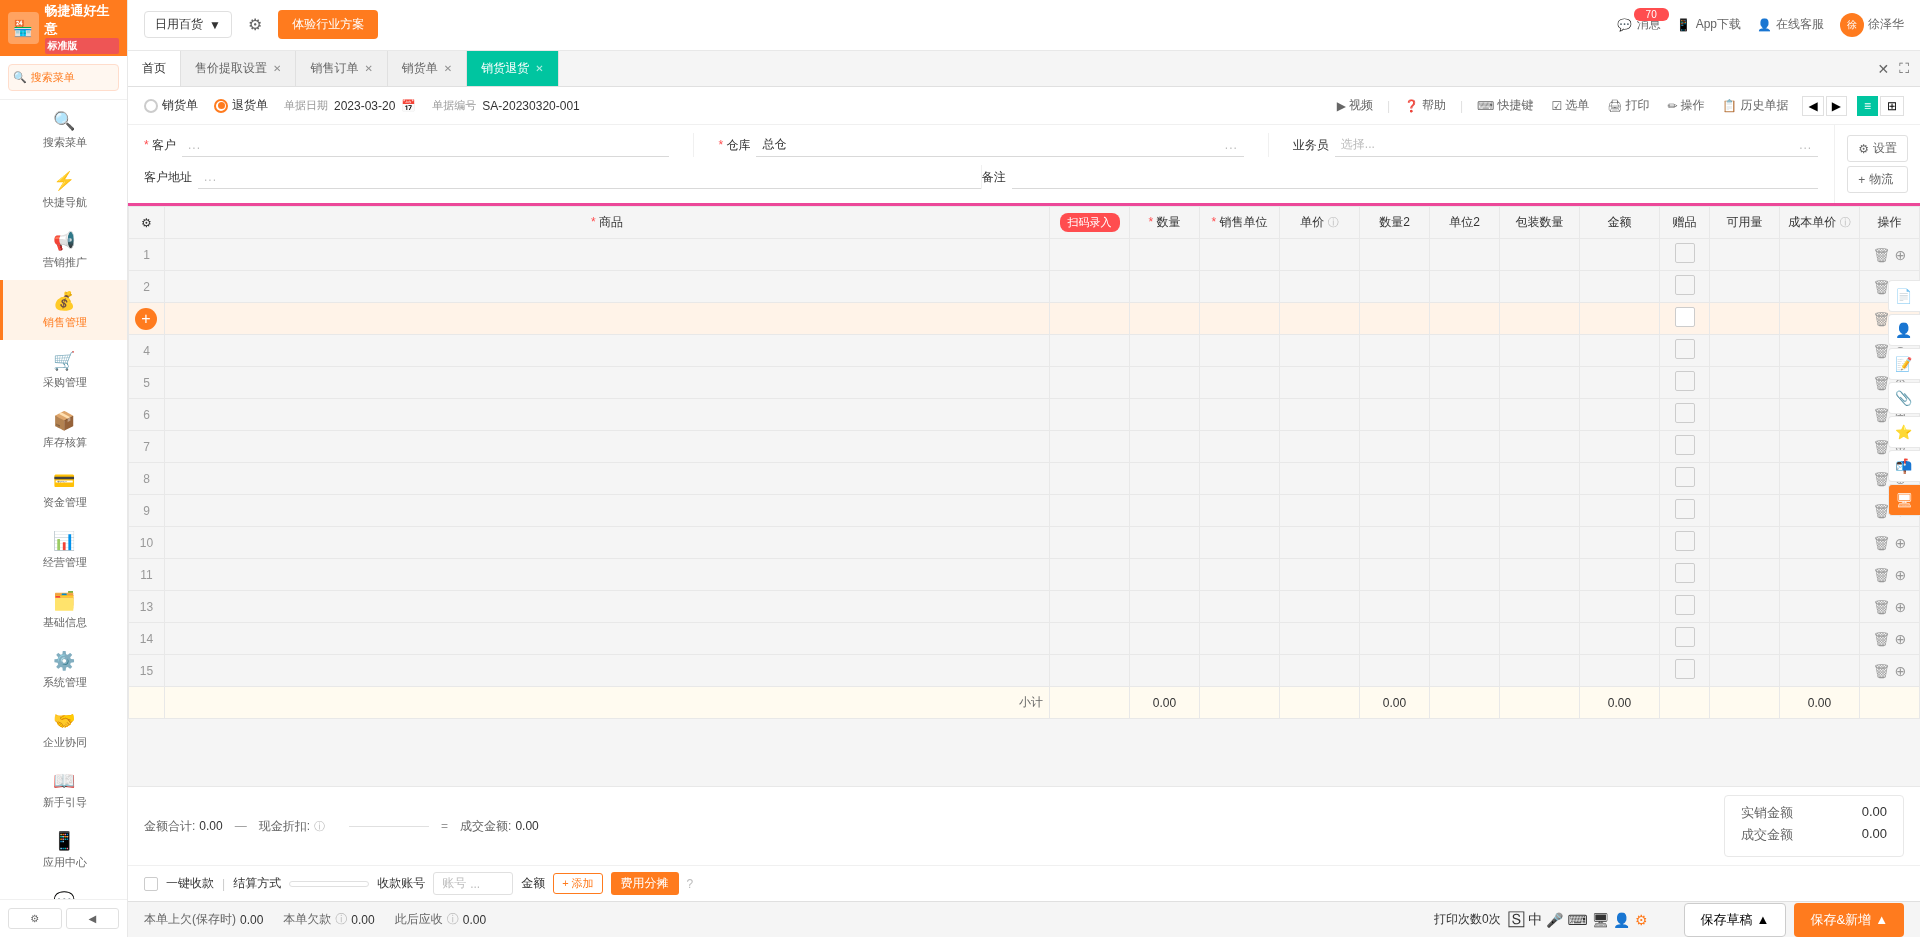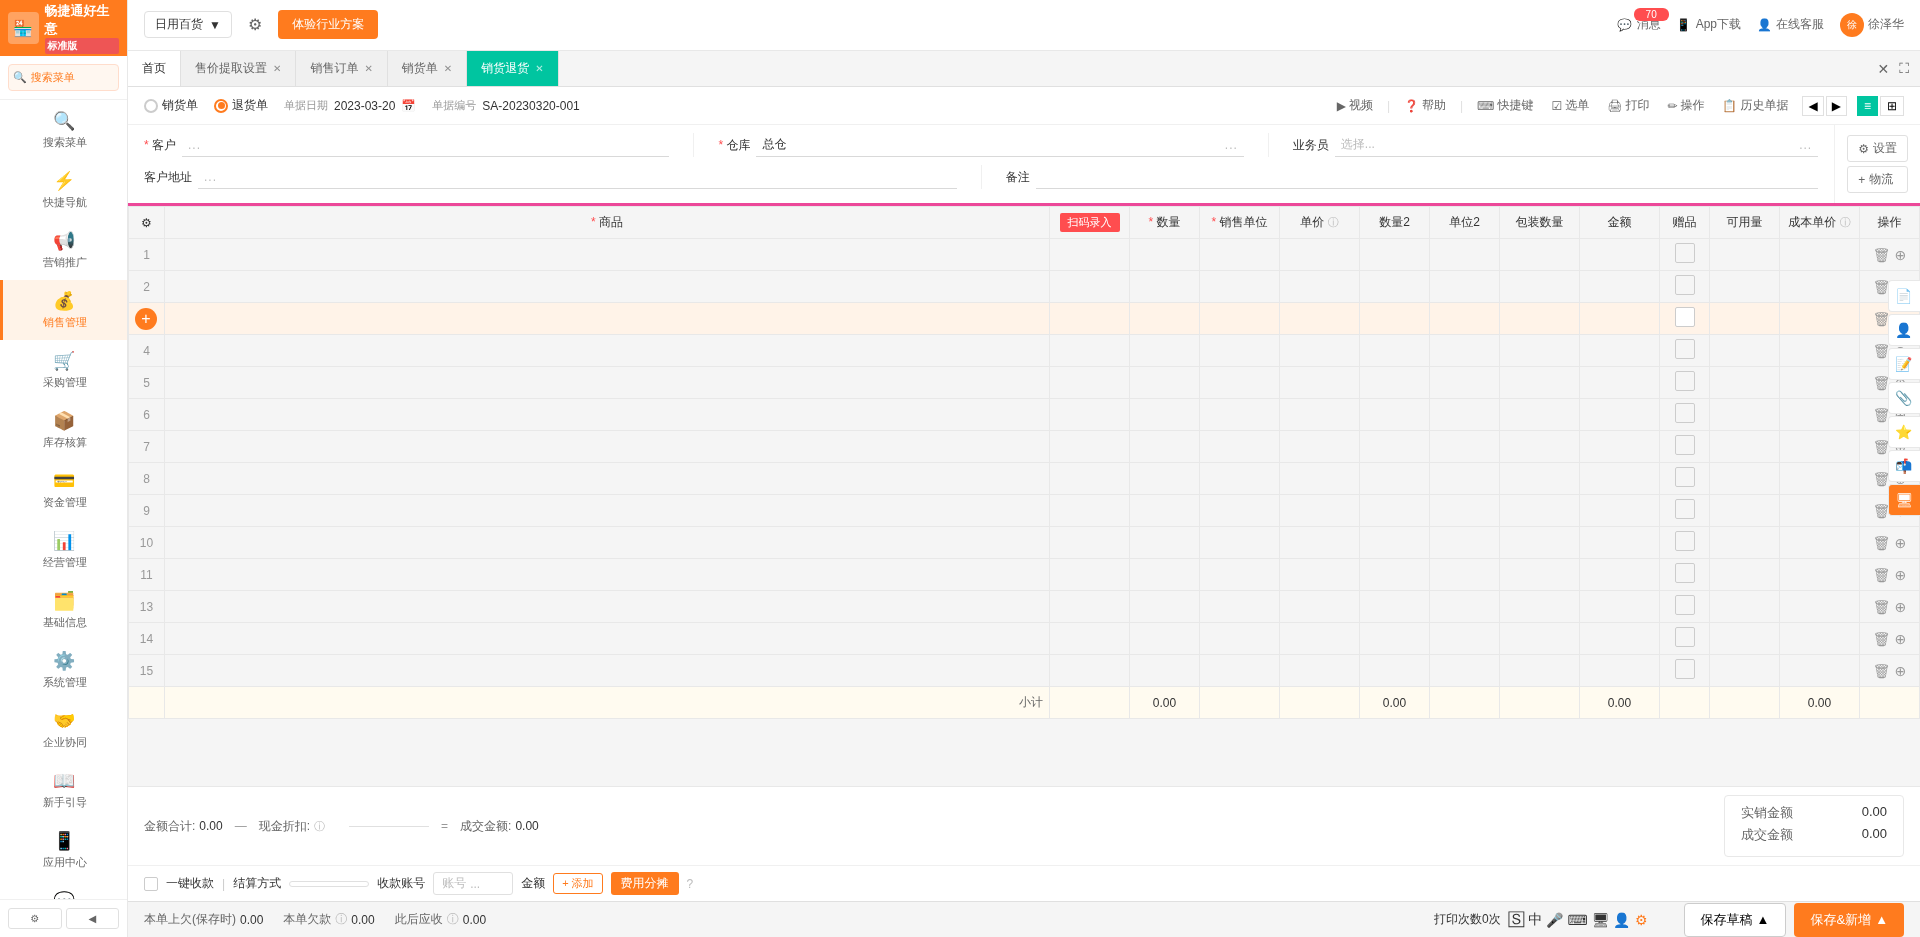--- a/index.html
+++ b/index.html
@@ -58,21 +58,21 @@
     .data-table { width: 100%; border-collapse: collapse; font-size: 12px; }
     .data-table th { background: #f5f5f5; border: 1px solid #e8e8e8; padding: 6px 8px; text-align: center; white-space: nowrap; color: #333; font-weight: normal; position: sticky; top: 0; z-index: 2; }
     .data-table td { border: 1px solid #e8e8e8; padding: 4px 6px; text-align: center; height: 32px; }
     .data-table tr.active-row td { background: #fff3e8; }
     .row-num { color: #999; }
     .checkbox-cell { width: 20px; height: 20px; border: 1px solid #ccc; border-radius: 2px; display: inline-block; cursor: pointer; }
     .action-icons { display: flex; gap: 4px; justify-content: center; }
     .action-icon-btn { color: #999; cursor: pointer; font-size: 14px; }
 
     
-    .barcode-btn { background: #ff4d4f; color: #fff; border: none; border-radius: 2px; padding: 2px 8px; font-size: 11px; cursor: pointer; white-space: nowrap; }
+    .barcode-btn { background: #ff4d4f; color: #fff; border: none; border-radius: 8px; padding: 2px 8px; font-size: 11px; cursor: pointer; white-space: nowrap; }
 
     
     .add-row-btn { width: 22px; height: 22px; background: #ff7b1e; border-radius: 50%; color: #fff; display: flex; align-items: center; justify-content: center; cursor: pointer; font-size: 16px; border: none; }
 
     
     .summary-row td { background: #fffbf0 !important; font-weight: 500; }
 
     
     .form-footer { border-top: 1px solid #e8e8e8; padding: 8px 16px; display: flex; align-items: center; gap: 12px; font-size: 12px; background: #fff; }
     .footer-total { display: flex; align-items: center; gap: 4px; }
@@ -370,21 +370,21 @@
             <div style="width:1px;background:#f0f0f0;height:24px;"></div>
             <div class="field-col">
               <span class="field-label">业务员</span>
               <div class="field-value">
                 <span style="color:#bbb;">选择...</span>
                 <span class="field-dots" style="margin-left:auto;">...</span>
               </div>
             </div>
           </div>
 
-          <div style="display:flex; align-items:center; gap:24px;">
+          <div style="display:flex; align-items:center; ">
             <div class="field-col">
               <span class="field-label">客户地址</span>
               <div class="field-value">
                 <span class="field-dots">...</span>
               </div>
             </div>
             <div style="width:1px;background:#f0f0f0;height:24px;"></div>
             <div class="field-col">
               <span class="field-label">备注</span>
               <div class="field-value" style="flex:2;"></div>

